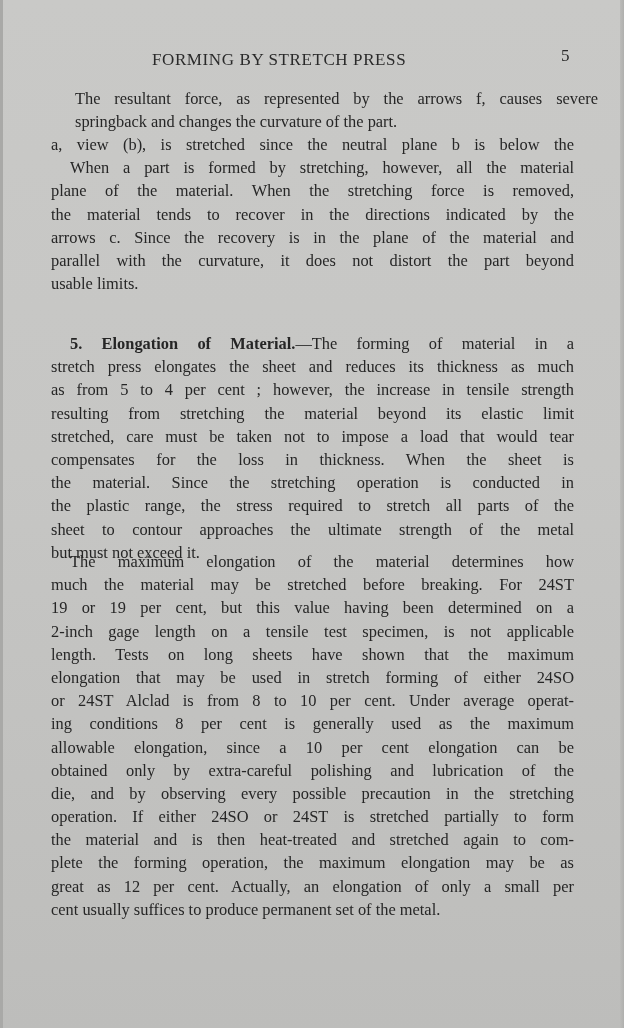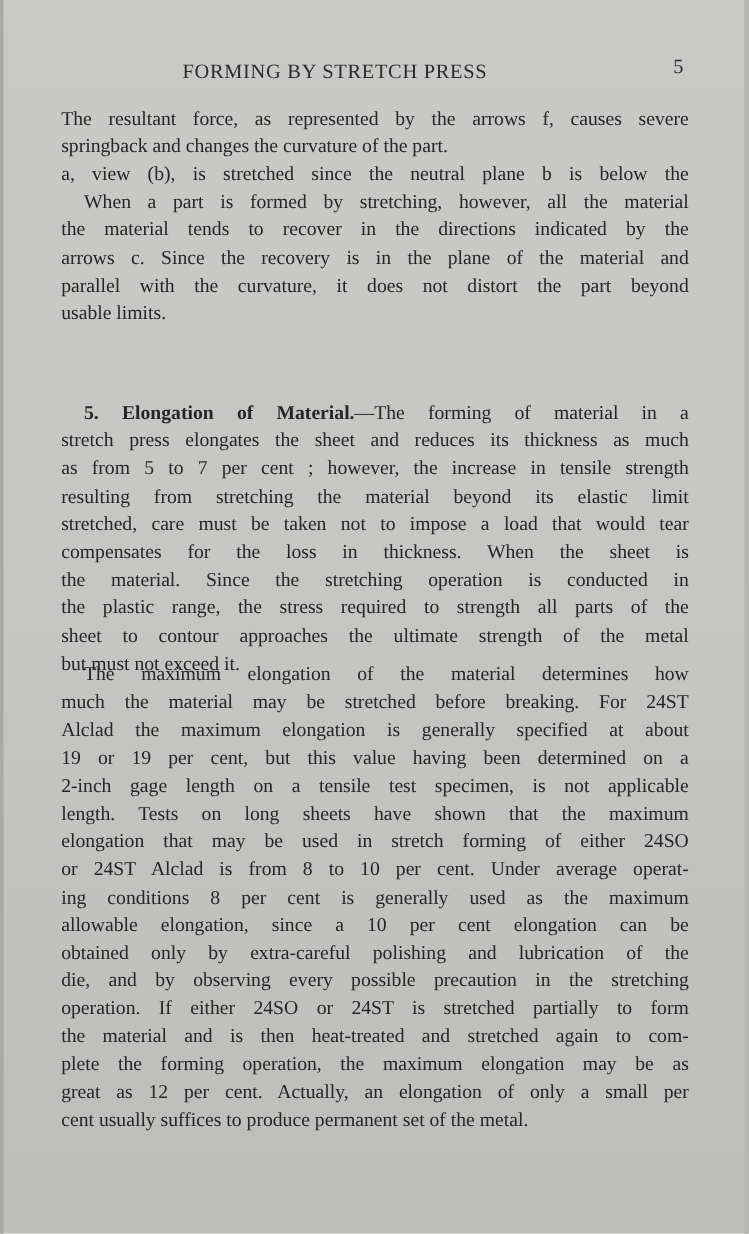--- a/index.html
+++ b/index.html
@@ -78,51 +78,51 @@
 <body>
 
 <div class="page-edge-left"></div>
 <div class="page-edge-right"></div>
 
 <div class="running-head">
   <span class="running-title">FORMING BY STRETCH PRESS</span>
   <span class="page-number">5</span>
 </div>
 
-<div class="text-block" style="top: 87px;">
+<div class="text-block" style="top: 87px; margin-left: 24px;">
   <span class="line">The resultant force, as represented by the arrows f, causes severe</span>
   <span class="line last">springback and changes the curvature of the part.</span>
 </div>
 
 <div class="text-block" style="top: 133px;">
   <span class="line">a, view (b), is stretched since the neutral plane b is below the</span>
   <span class="line indent">When a part is formed by stretching, however, all the material</span>
+  <span class="line">plane of the material.  When the stretching force is removed,</span>
   <span class="line">the material tends to recover in the directions indicated by the</span>
   <span class="line">arrows c.  Since the recovery is in the plane of the material and</span>
   <span class="line">parallel with the curvature, it does not distort the part beyond</span>
   <span class="line last">usable limits.</span>
 </div>
 
 <div class="text-block" style="top: 332px;">
   <span class="line indent"><b class="section-heading">5.</b> <b class="section-heading">Elongation of Material.</b><span>—</span><span>The forming of material in a</span></span>
   <span class="line">stretch press elongates the sheet and reduces its thickness as much</span>
-  <span class="line">as from 5 to 7 per cent ; however, the increase in tensile strength</span>
+  <span class="line">as from 5 to 4 per cent ; however, the increase in tensile strength</span>
   <span class="line">resulting from stretching the material beyond its elastic limit</span>
   <span class="line">stretched, care must be taken not to impose a load that would tear</span>
   <span class="line">compensates for the loss in thickness.  When the sheet is</span>
   <span class="line">the material.  Since the stretching operation is conducted in</span>
-  <span class="line">the plastic range, the stress required to strength all parts of the</span>
+  <span class="line">the plastic range, the stress required to stretch all parts of the</span>
   <span class="line">sheet to contour approaches the ultimate strength of the metal</span>
   <span class="line last">but must not exceed it.</span>
 </div>
 
 <div class="text-block" style="top: 550px;">
   <span class="line indent">The maximum elongation of the material determines how</span>
   <span class="line">much the material may be stretched before breaking.  For 24ST</span>
-  <span class="line">Alclad the maximum elongation is generally specified at about</span>
   <span class="line">19 or 19 per cent, but this value having been determined on a</span>
   <span class="line">2-inch gage length on a tensile test specimen, is not applicable</span>
   <span class="line">length.  Tests on long sheets have shown that the maximum</span>
   <span class="line">elongation that may be used in stretch forming of either 24SO</span>
   <span class="line">or 24ST Alclad is from 8 to 10 per cent.  Under average operat-</span>
   <span class="line">ing conditions 8 per cent is generally used as the maximum</span>
   <span class="line">allowable elongation, since a 10 per cent elongation can be</span>
   <span class="line">obtained only by extra-careful polishing and lubrication of the</span>
   <span class="line">die, and by observing every possible precaution in the stretching</span>
   <span class="line">operation.  If either 24SO or 24ST is stretched partially to form</span>

